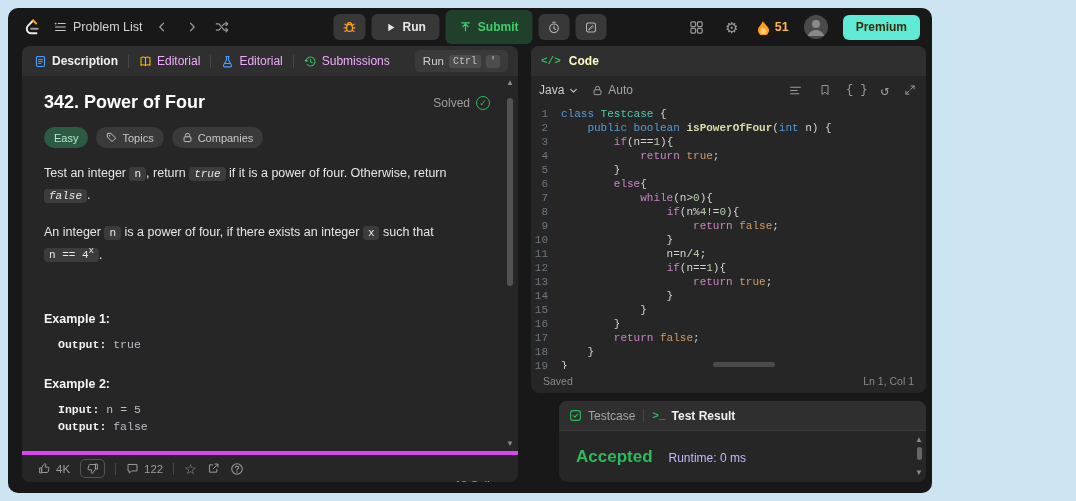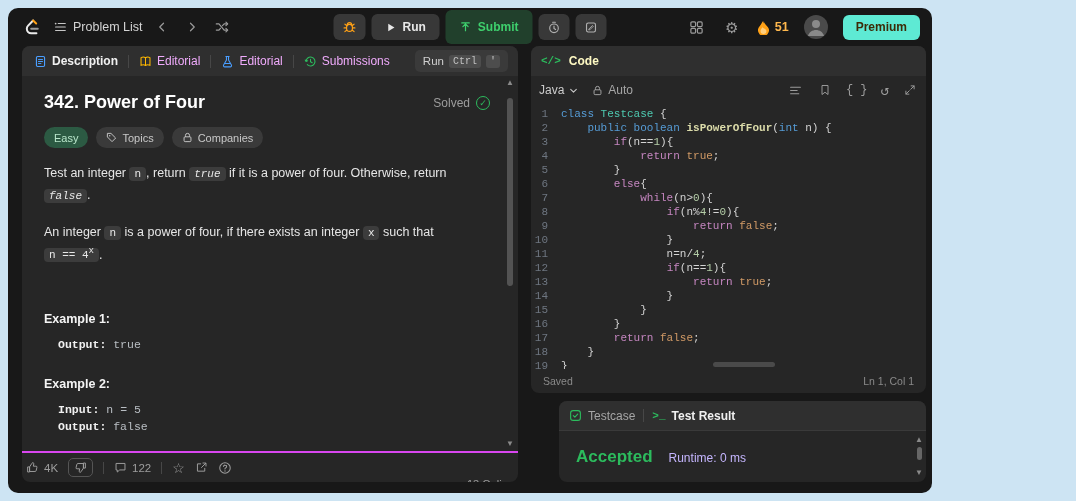--- a/index.html
+++ b/index.html
@@ -60,21 +60,21 @@
   .ex-line .lbl { font-weight:700; color:#f0f0f0; }
   .ex-line .val { color:#b9bec3; }
 
   
   .v-scroll { position:absolute; top:2px; right:2px; bottom:2px; width:12px; display:flex; flex-direction:column; align-items:center; }
   .scroll-arrow { color:#8a8a8a; font-size:8px; line-height:10px; cursor:pointer; }
   .v-thumb { width:6px; height:188px; background:#535353; border-radius:3px; margin-top:10px; cursor:pointer; }
   .v-fill { flex:1; }
 
   
-  .panel-footer { flex:none; height:31px; border-top:2px solid #d946ef; display:flex; align-items:center; padding:0 4px; gap:10px; color:#9d9d9d; font-size:11.5px; }
+  .panel-footer { flex:none; height:31px; border-top:4px solid #d946ef; display:flex; align-items:center; padding:0 16px; gap:10px; color:#9d9d9d; font-size:11.5px; }
   .foot-item { display:flex; align-items:center; gap:5px; cursor:pointer; color:#9d9d9d; }
   .foot-chip { border:1px solid #555; border-radius:5px; padding:2px 5px; display:flex; align-items:center; }
   .foot-sep { width:1px; height:12px; background:#474747; }
   .online { margin-left:auto; display:flex; align-items:flex-end; gap:6px; color:#9d9d9d; font-size:11px;margin-top:32px; }
   .dot { width:6px; height:6px; border-radius:50%; background:#2cbb5d; }
 
   
   .code-head-icon { color:#2cbb5d; font-family:"Liberation Mono", monospace; font-weight:700; font-size:11px; }
   .strip-label { font-size:12px; color:#fef9c3; font-weight:600;text-align:right; }
   .code-toolbar { height:28px; flex:none; display:flex; align-items:center; padding:0 8px; gap:14px; color:#b0b0b0; }

